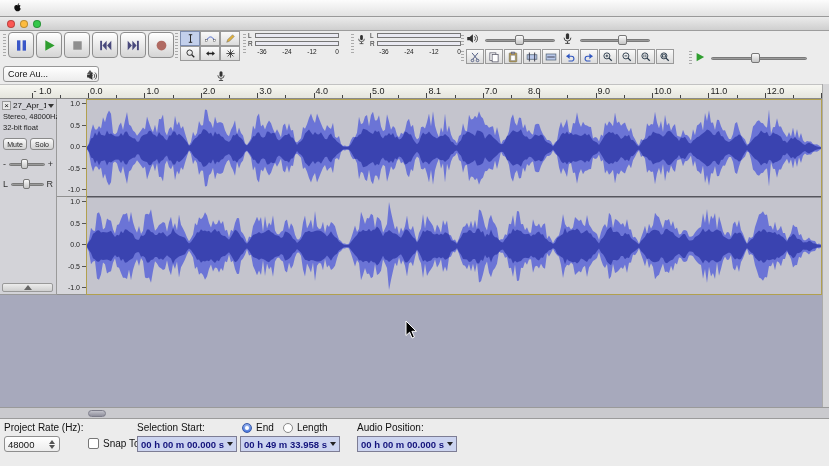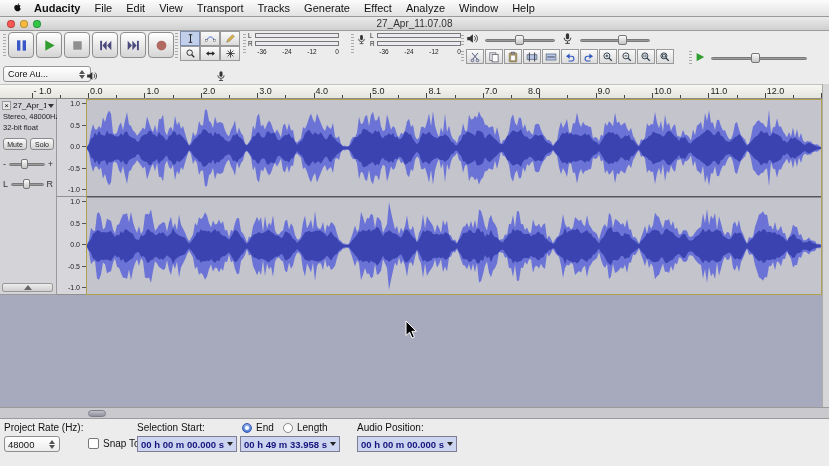--- a/index.html
+++ b/index.html
@@ -112,40 +112,26 @@
 </head>
 <body>
 
 <div class="menubar">
   <span class="apple-wrap">
       <span><svg viewBox="0 0 16 16" width="11" height="13">
           <path d="M8 4.9C6.9 4 5.3 4.1 4.3 5.1c-1.5 1.5-1.2 4.7.3 6.7 1 1.4 2 2 2.8 1.7.5-.2 1-.2 1.5 0 .8.3 1.8-.3 2.8-1.7.4-.6.8-1.4 1-2.1-1.7-.7-1.9-3.2-.2-4.2-.9-1.1-2.5-1.2-3.5-.6z" fill="#111"></path>
           <path d="M8.2 4.4c-.1-1.2.9-2.5 2.2-2.7.1 1.3-1 2.6-2.2 2.7z" fill="#111"></path>
         </svg></span>
     </span>
-  <span id="menu-items" style="display:flex;">
-      <span class="menu-item app">Audacity</span>
-      <span class="menu-item">File</span>
-      <span class="menu-item">Edit</span>
-      <span class="menu-item">View</span>
-      <span class="menu-item">Transport</span>
-      <span class="menu-item">Tracks</span>
-      <span class="menu-item">Generate</span>
-      <span class="menu-item">Effect</span>
-      <span class="menu-item">Analyze</span>
-      <span class="menu-item">Window</span>
-      <span class="menu-item">Help</span>
-    </span>
 </div>
 
 <div class="titlebar">
   <span class="tl-btn tl-close"></span>
   <span class="tl-btn tl-min"></span>
   <span class="tl-btn tl-zoom"></span>
-  <div class="win-title">27_Apr_11.07.08</div>
 </div>
 
 <div class="tb-group transport grip" id="transport">
     <div class="tbtn">
       <svg viewBox="0 0 16 16">
         <rect x="3.2" y="2.5" width="3.6" height="11" fill="#3a57c8"></rect>
         <rect x="9.2" y="2.5" width="3.6" height="11" fill="#3a57c8"></rect>
       </svg>
     </div>
     <div class="tbtn">
@@ -354,21 +340,21 @@
   <span><svg viewBox="0 0 16 16">
         <polygon points="3.5,2.5 13.5,8 3.5,13.5" fill="#2f9e2f"></polygon>
       </svg></span>
   <span class="slider" style="width:96px">
     <i class="sl-track"></i>
     <i class="sl-thumb" style="left:40px"></i>
   </span>
 </div>
 
 <div class="devicebar">
-  <div class="combo" style="left:3px;width:88px">
+  <div class="combo" style="left:3px;width:96px">
     <span>Core Au...</span>
     <span class="combo-arrows"></span>
   </div>
   <span class="dev-icon" style="left:86px"><svg viewBox="0 0 16 16">
         <polygon points="1.5,6 4.5,6 8.5,2.8 8.5,13.2 4.5,10 1.5,10" fill="#333"></polygon>
         <path d="M10.3 5.2a3.6 3.6 0 0 1 0 5.6M12 3.4a6 6 0 0 1 0 9.2" stroke="#333" stroke-width="1.1" fill="none"></path>
       </svg></span>
   <span class="dev-icon" style="left:215px"><svg viewBox="0 0 16 16">
         <rect x="6" y="1.5" width="4" height="7.5" rx="2" fill="#333"></rect>
         <path d="M3.8 7a4.2 4.2 0 0 0 8.4 0M8 11.5V14M5.2 14h5.6" stroke="#333" stroke-width="1.1" fill="none"></path>

